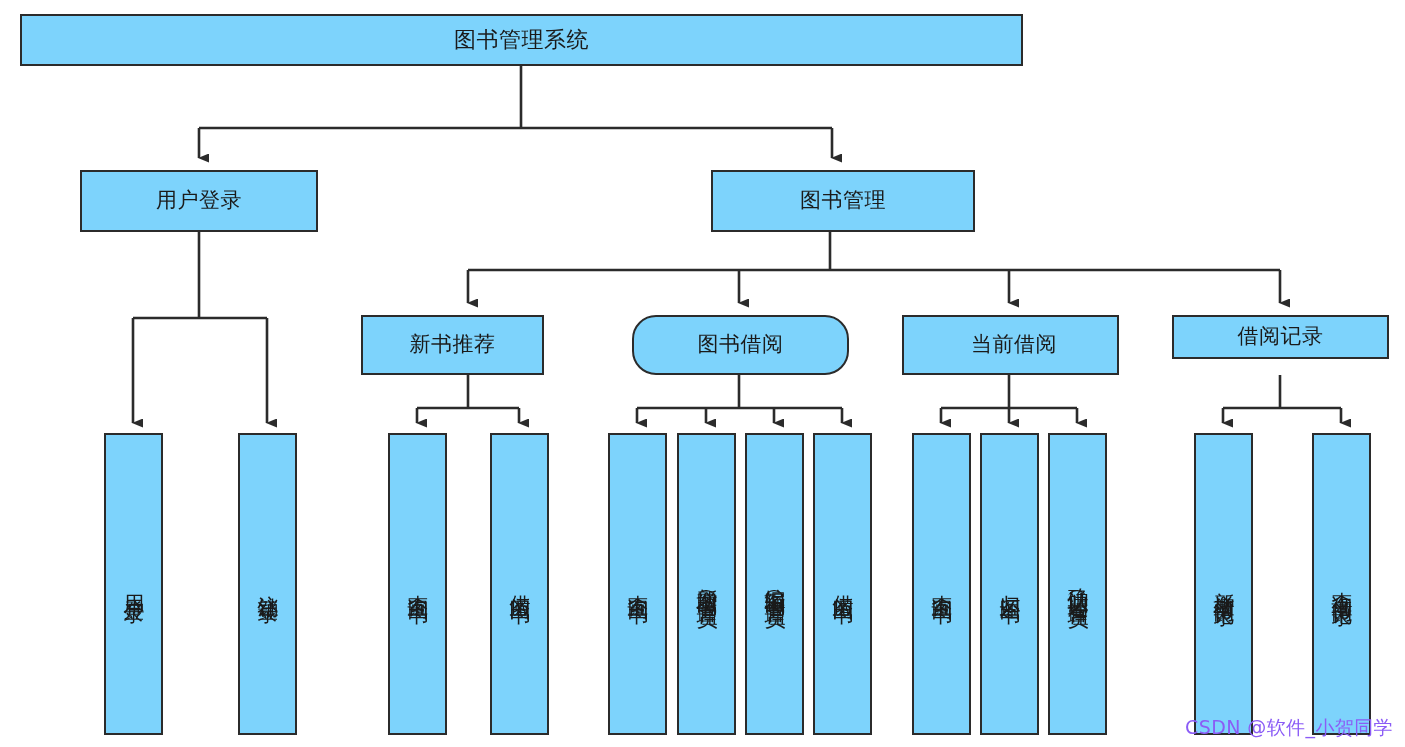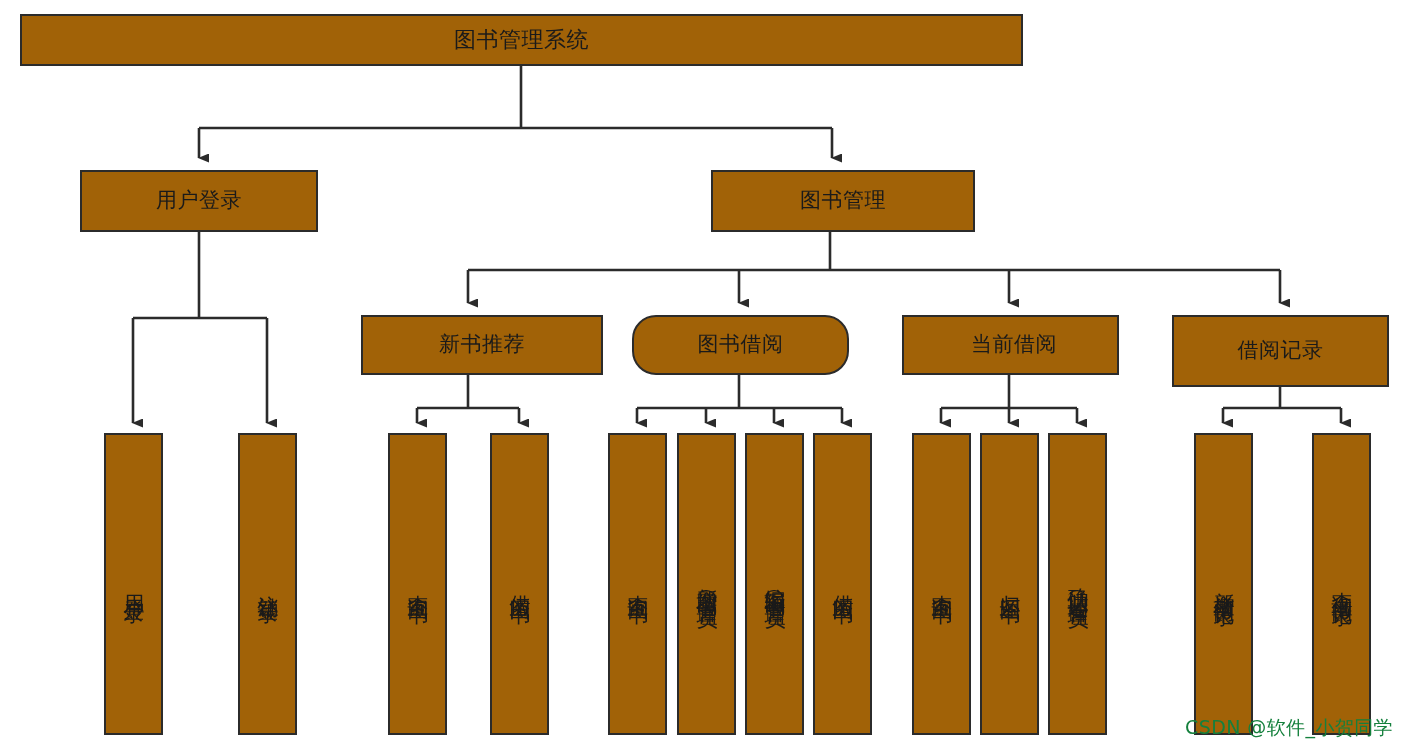--- a/index.html
+++ b/index.html
@@ -21,21 +21,21 @@
   #tree-svg {
     position: absolute;
     left: 0;
     top: 0;
     width: 1405px;
     height: 747px;
   }
   .node-box {
     position: absolute;
     box-sizing: border-box;
-    background: #a16207;
+    background: #7dd3fc;
     border: 2px solid #2b2b2b;
     display: flex;
     align-items: center;
     justify-content: center;
     overflow: hidden;
   }
   .node-box.root-node,
   .node-box.branch-node {
     border-width: 2px;
   }
@@ -65,21 +65,21 @@
     padding: 6px 0;
   }
   .leaf-node .node-label {
     max-height: 100%;
   }
   #watermark {
     position: absolute;
     right: 12px;
     bottom: 6px;
     font-size: 19px;
-    color: #15803d;
+    color: #8b5cf6;
     white-space: nowrap;
     letter-spacing: 0.4px;
     pointer-events: none;
   }
 </style>
 </head>
 <body>
 
 <div id="diagram-root">
 
@@ -141,33 +141,33 @@
   </div>
 
   <div class="node-box branch-node" style="left:80px; top:170px; width:238px; height:62px;">
     <span class="node-label label-h">用户登录</span>
   </div>
 
   <div class="node-box branch-node" style="left:711px; top:170px; width:264px; height:62px;">
     <span class="node-label label-h">图书管理</span>
   </div>
 
-  <div class="node-box branch-node" style="left:361px; top:315px; width:242px; height:60px;">
+  <div class="node-box branch-node" style="left:361px; top:315px; width:183px; height:60px;">
     <span class="node-label label-h">新书推荐</span>
   </div>
 
   <div class="node-box branch-node" style="left:632px; top:315px; width:217px; height:60px;border-radius:24px;">
     <span class="node-label label-h">图书借阅</span>
   </div>
 
   <div class="node-box branch-node" style="left:902px; top:315px; width:217px; height:60px;padding-left:7px;">
     <span class="node-label label-h">当前借阅</span>
   </div>
 
-  <div class="node-box branch-node" style="left:1172px; top:315px; width:217px; height:72px;">
+  <div class="node-box branch-node" style="left:1172px; top:315px; width:217px; height:44px;">
     <span class="node-label label-h">借阅记录</span>
   </div>
 
   <div class="node-box leaf-node" style="left:104px; top:433px; width:59px; height:302px;">
     <span class="node-label label-v">用户登录</span>
   </div>
 
   <div class="node-box leaf-node" style="left:238px; top:433px; width:59px; height:302px;">
     <span class="node-label label-v">注销登录</span>
   </div>

